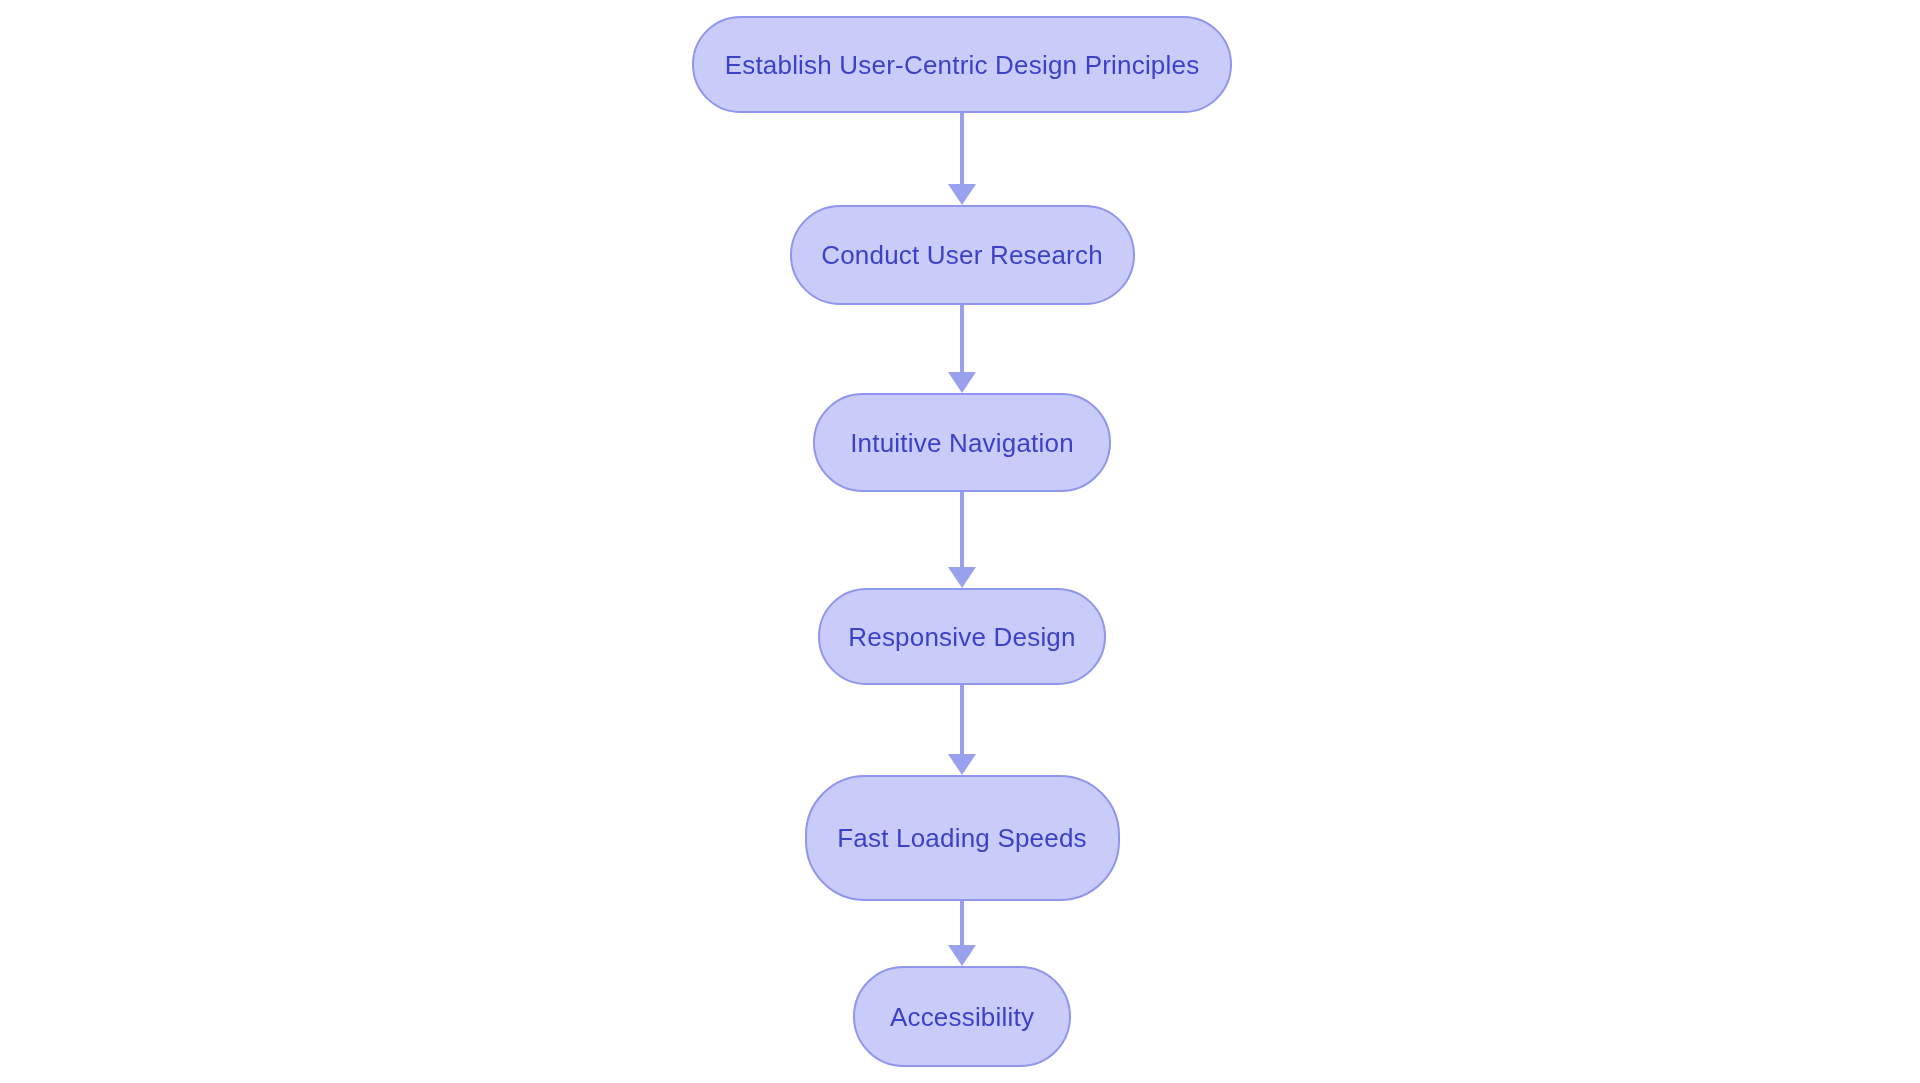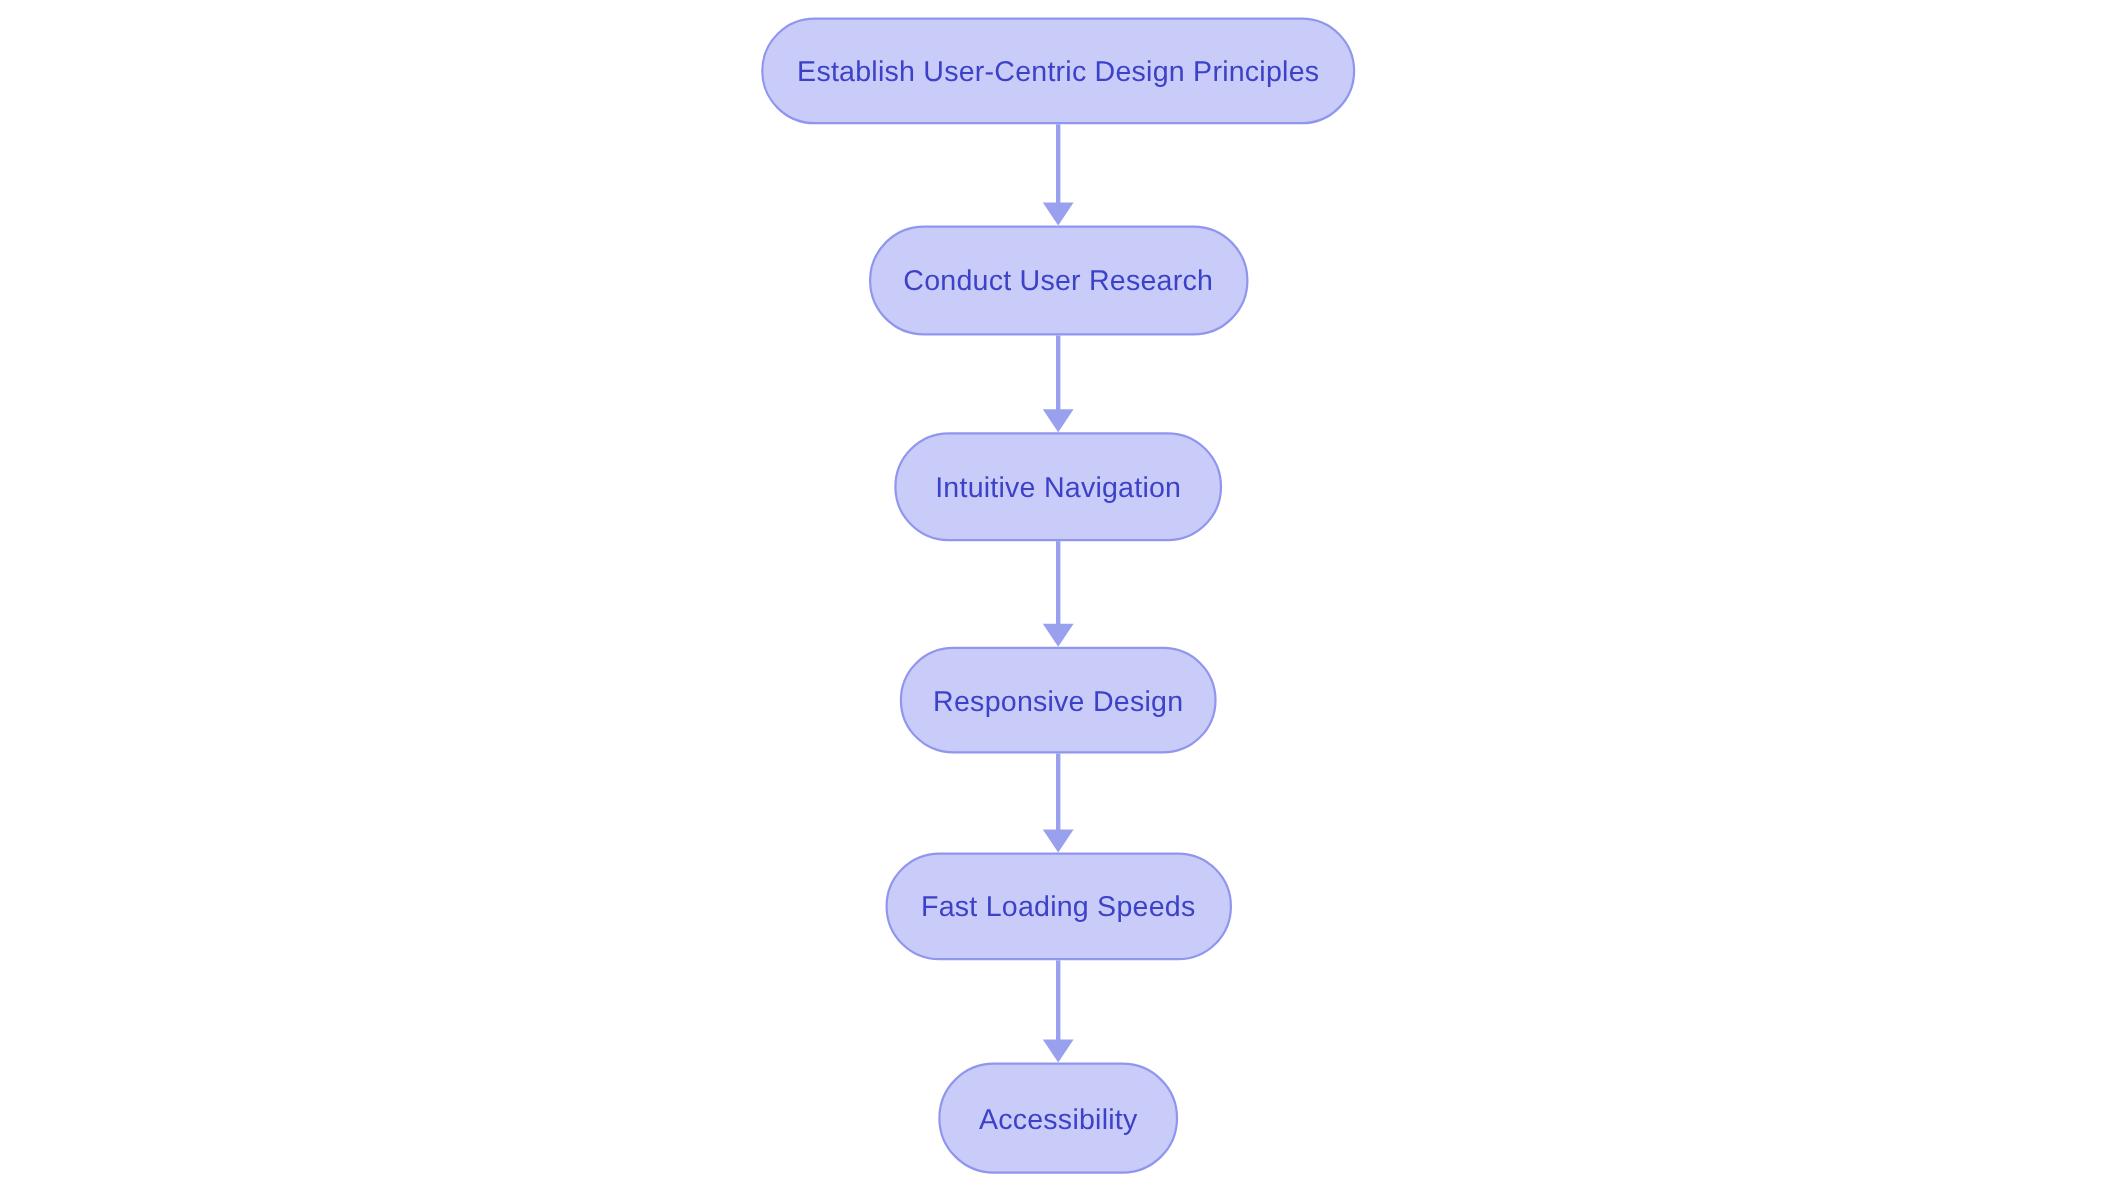--- a/index.html
+++ b/index.html
@@ -87,19 +87,19 @@
   </div>
     <div class="node" style="left: 813px; top: 393px; width: 298px; height: 99px;">
     <span class="node-label">Intuitive Navigation</span>
   </div>
     <div class="node" style="left: 789.5px; top: 205px; width: 345px; height: 100px;">
     <span class="node-label">Conduct User Research</span>
   </div>
     <div class="node" style="left: 818px; top: 588px; width: 288px; height: 97px; align-items: center;">
     <span class="node-label">Responsive Design</span>
   </div>
-    <div class="node" style="left: 804.5px; top: 775px; width: 315px; height: 98px;">
+    <div class="node" style="left: 804.5px; top: 775px; width: 315px; height: 126px;">
     <span class="node-label">Fast Loading Speeds</span>
   </div>
     <div class="node" style="left: 853px; top: 966px; width: 218px; height: 101px; text-align: right;">
     <span class="node-label">Accessibility</span>
   </div>
   </div>
 
 </body></html>

